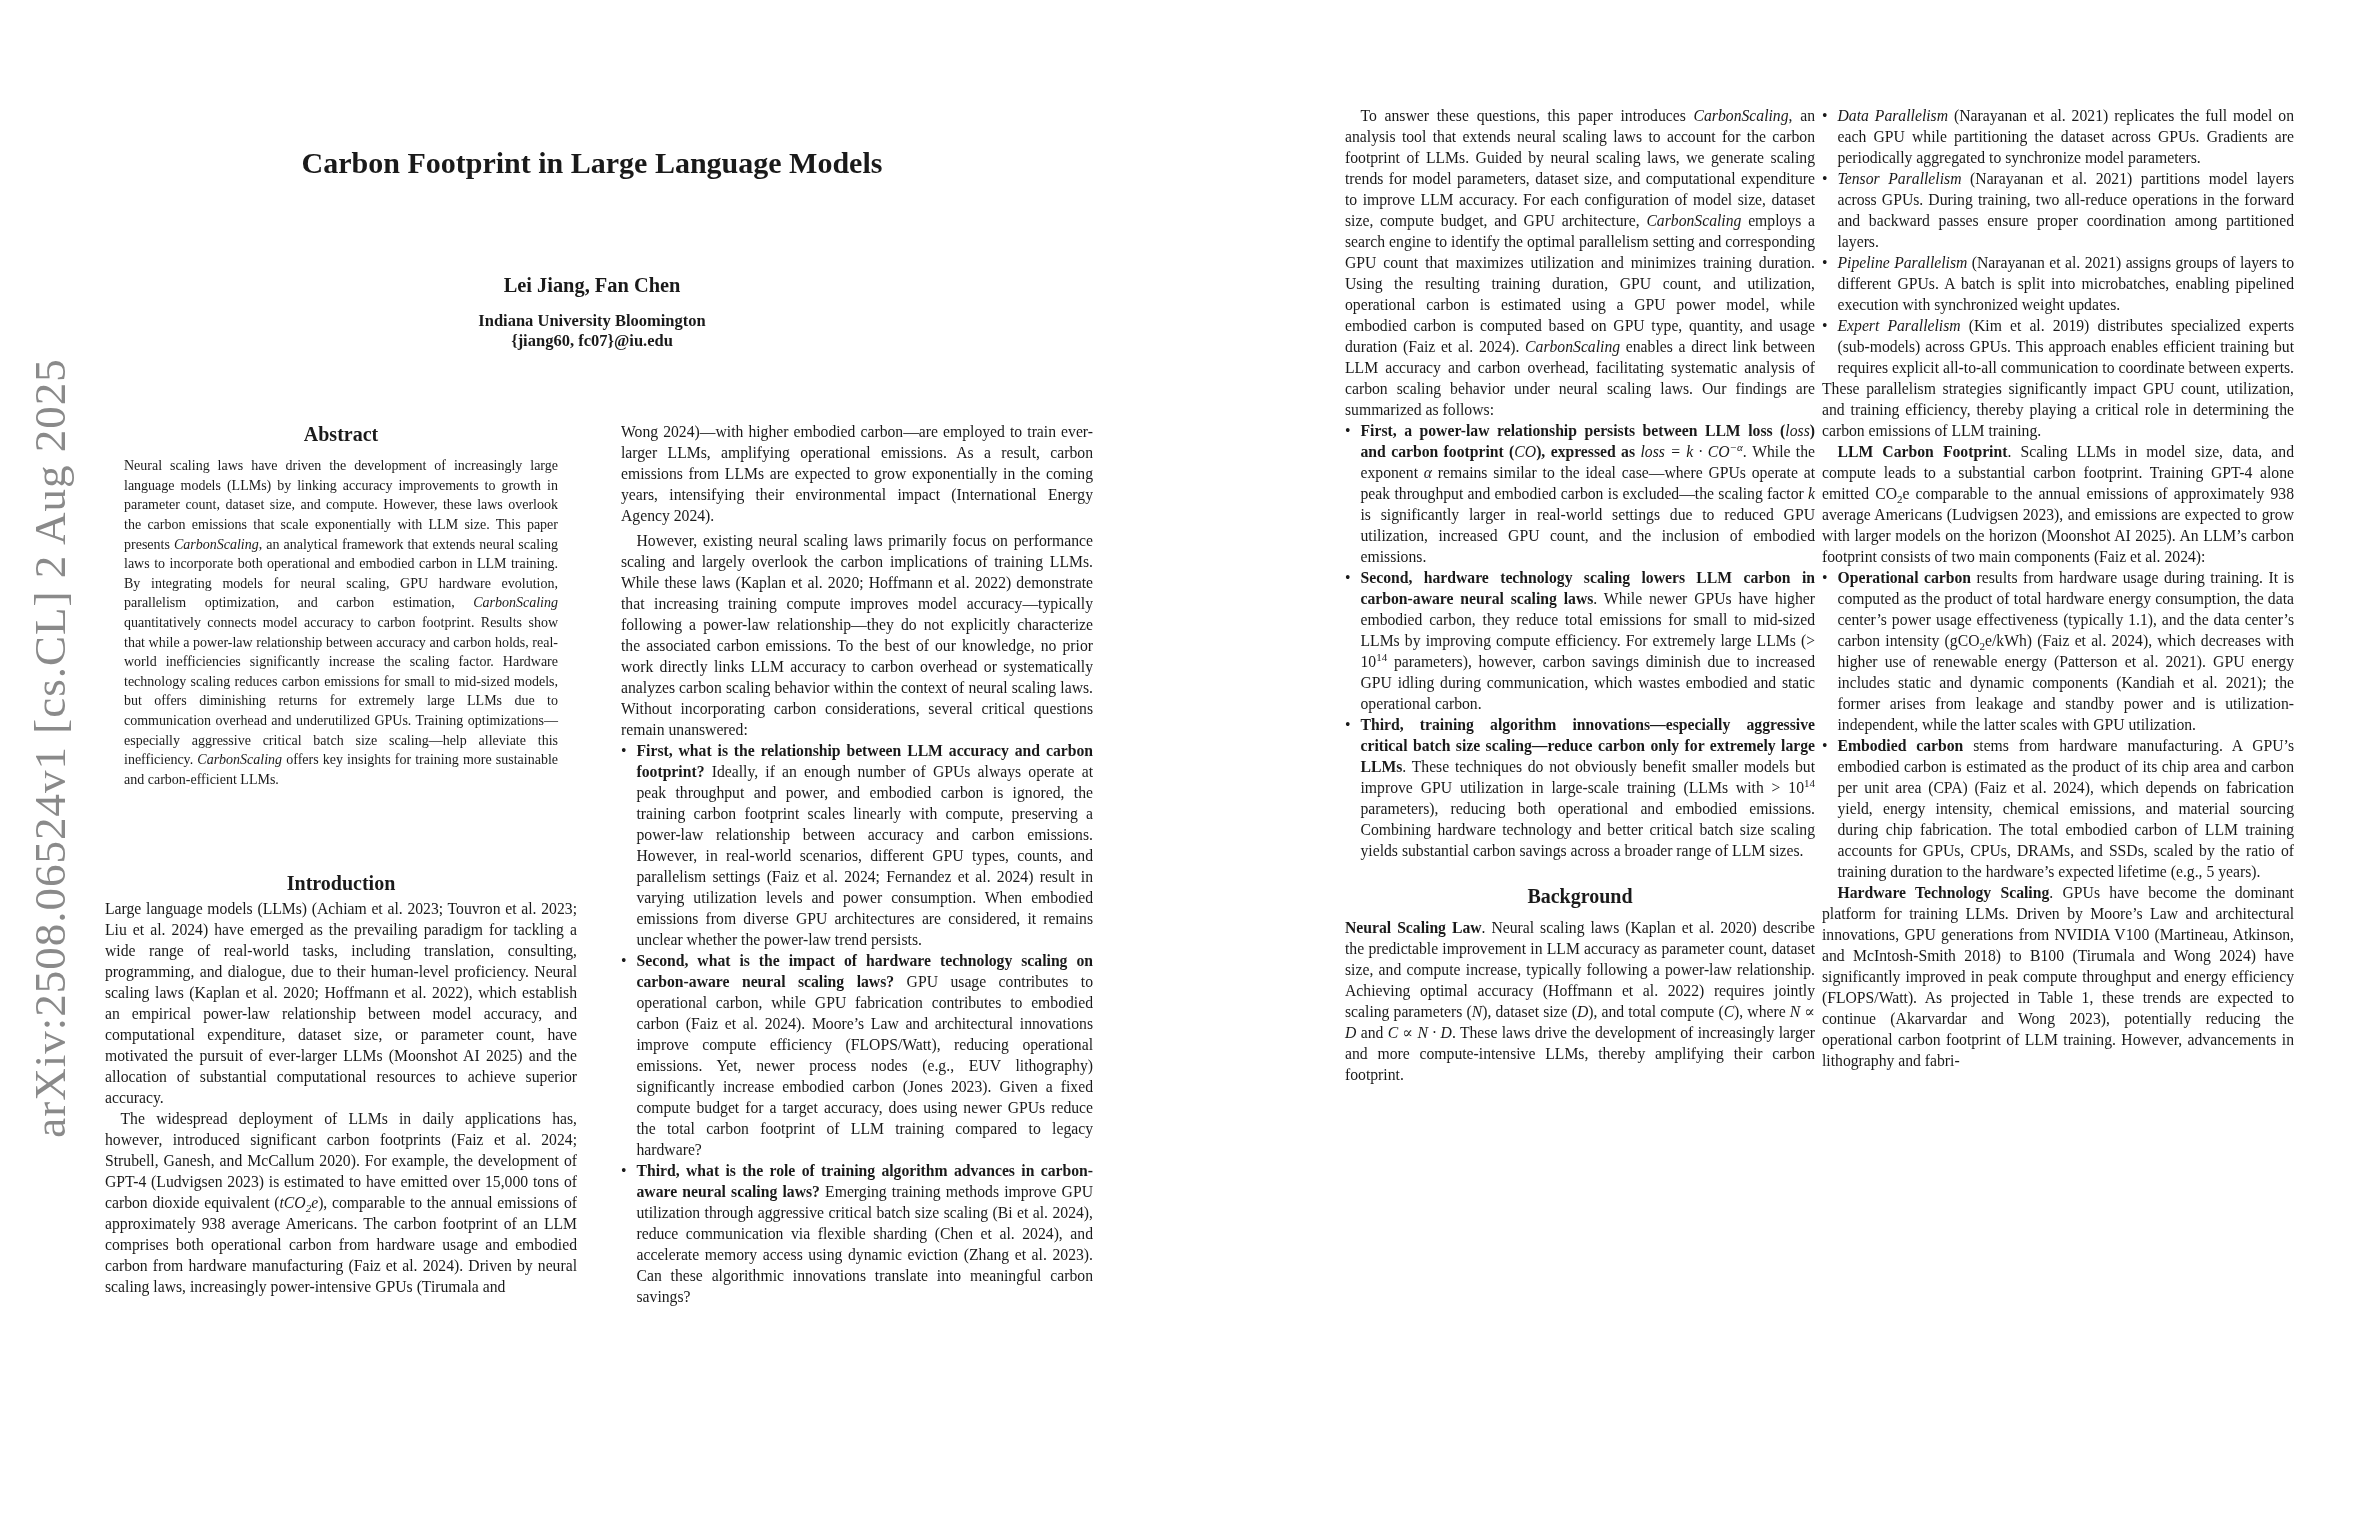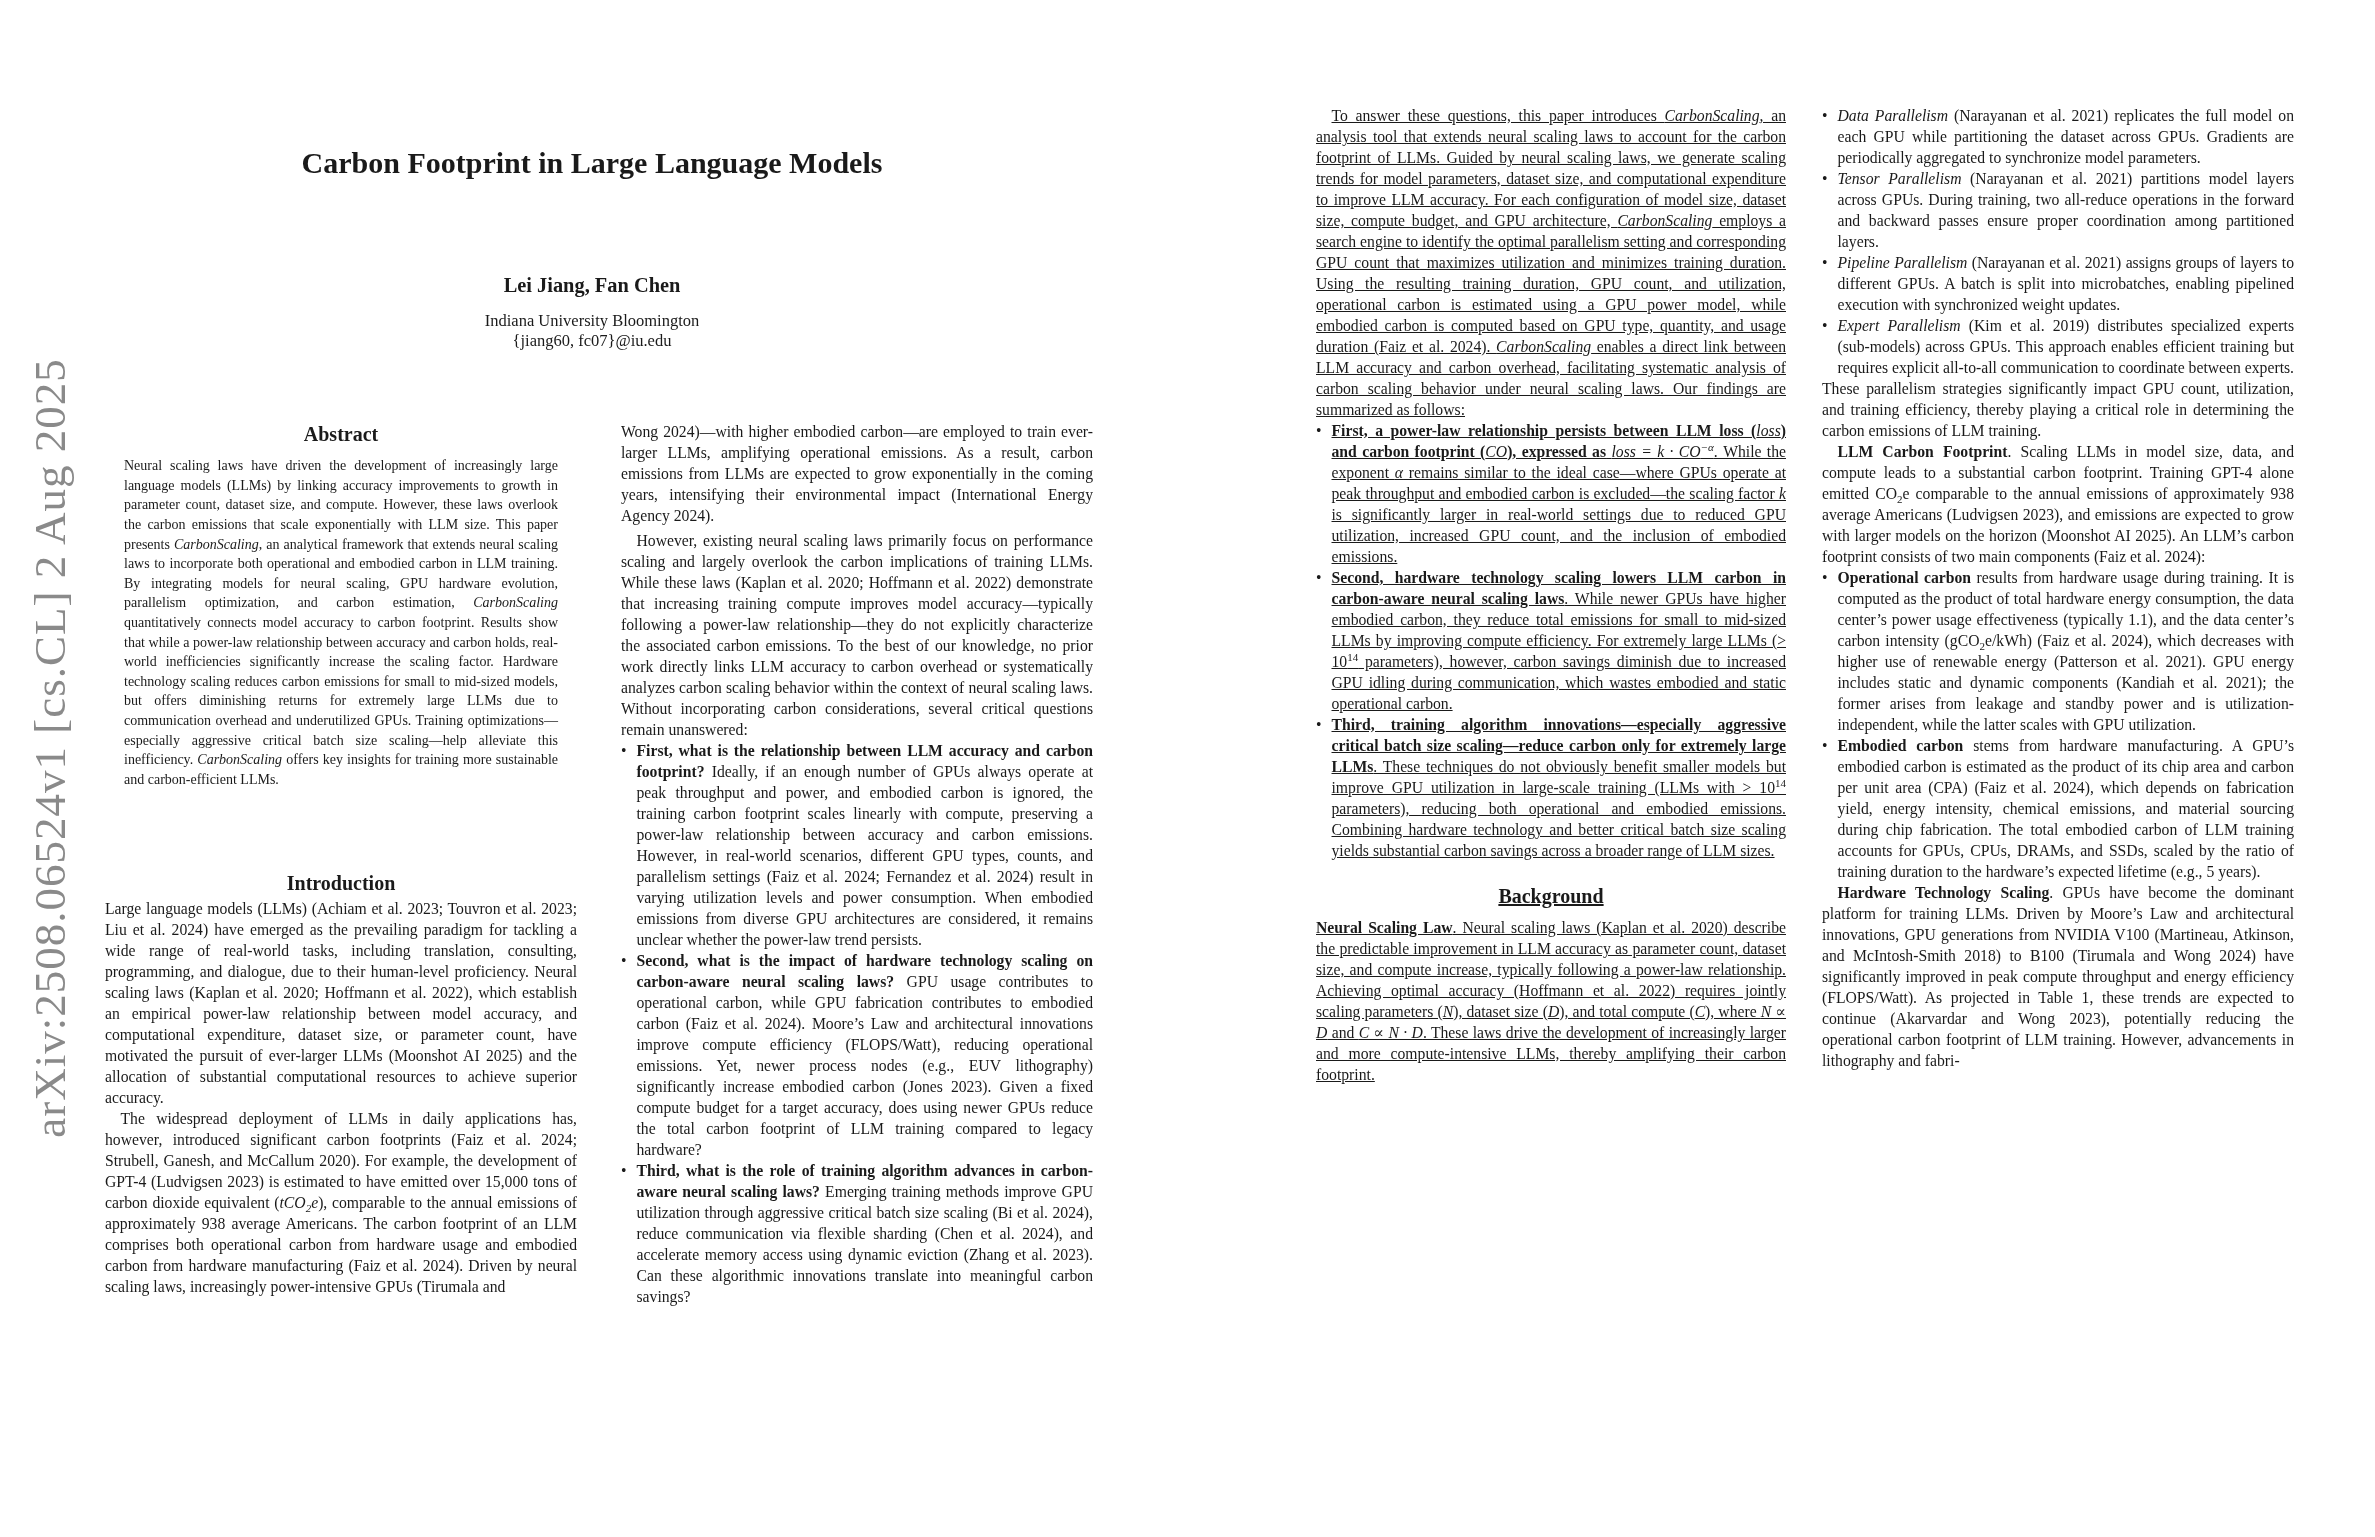--- a/index.html
+++ b/index.html
@@ -10,31 +10,31 @@
   #page2 { left:1188px; }
   .arxiv { position:absolute; left:21.3px; top:437px; width:58px; height:621px; }
   .arxiv span { position:absolute; left:50%; top:50%; white-space:nowrap;
        transform: translate(-50%,-50%) rotate(-90deg);
        font-size:45px; color:#8a8a8a; letter-spacing:1px; }
   .title { position:absolute; left:291px; top:144px; width:602px; text-align:center;
        font-weight:bold; font-size:30px; line-height:37px; }
   .authors { position:absolute; left:291px; top:274px; width:602px; text-align:center;
        font-weight:bold; font-size:20.4px; }
   .affil { position:absolute; left:291px; top:311px; width:602px; text-align:center;
-       font-size:16.5px; line-height:20.4px; }
+       font-size:16.5px; line-height:20.4px;font-weight:bold; }
   .col { position:absolute; font-size:15.7px; line-height:21px; text-align:justify;
        hyphens:manual; }
   .col p { margin:0; }
   .col p.indent { text-indent:15.5px; }
   .abstract-col { left:124px; top:425px; width:434px; font-size:14px; line-height:19.6px; }
   .abstract-h { text-align:center; font-weight:bold; font-size:20px; margin:0 0 11.6px 0; }
   .sec-h { text-align:center; font-weight:bold; font-size:20px; margin:0; }
   .intro-block { left:105px; top:873px; width:472px; }
   .col2 { left:621px; top:421px; width:472px; }
-  .col3 { left:1316px; top:105px; width:470px;text-decoration:underline; }
+  .col3 { left:1345px; top:105px; width:470px; }
   .col4 { left:1822px; top:105px; width:472px; }
   ul.bul { margin:0; padding:0; list-style:none; }
   ul.bul li { position:relative; padding-left:15.5px; }
   ul.bul li::before { content:"•"; position:absolute; left:0; top:0; }
   .gap-s { height:3.9px; }
   .gap-m { height:25px; }
   .gap-h { height:9.7px; }
   i, em { font-style:italic; }
   b { font-weight:bold; }
   sub, sup { font-size:70%; line-height:0; }

